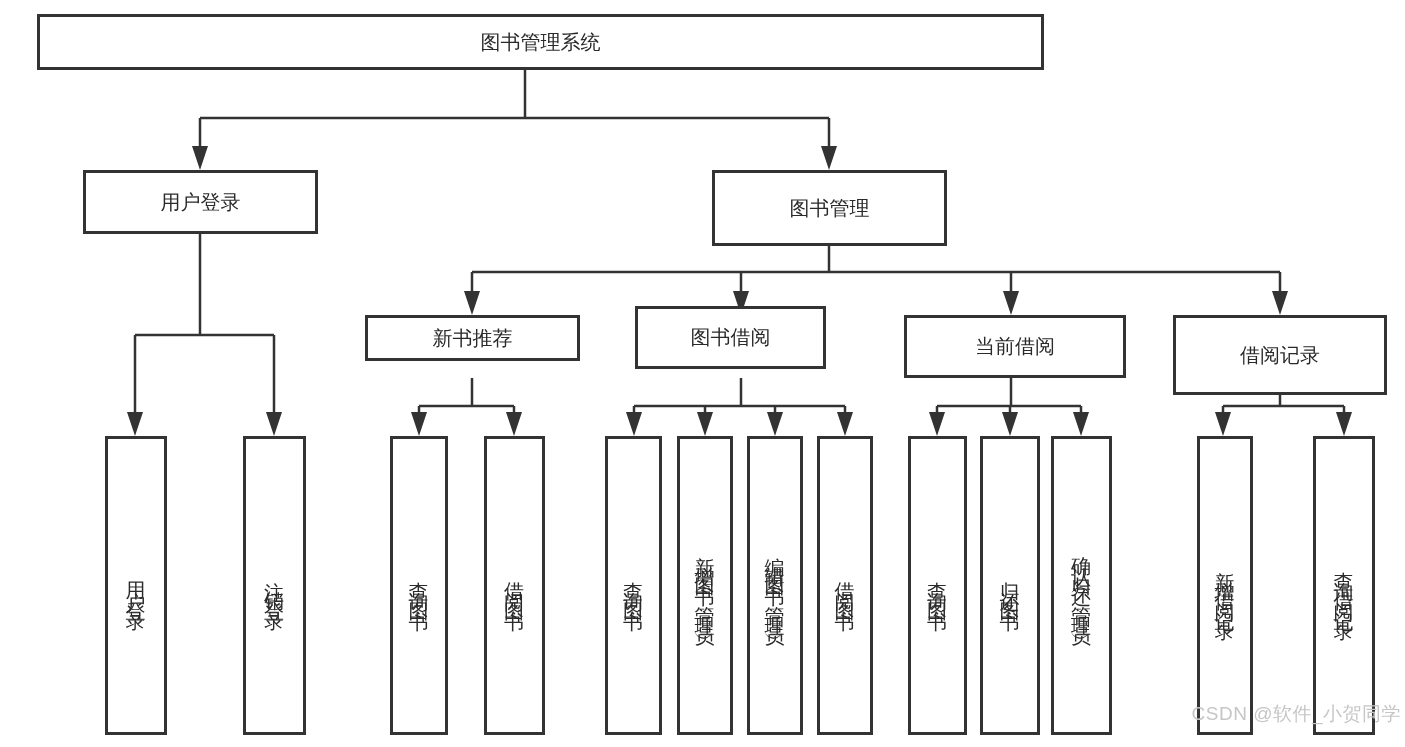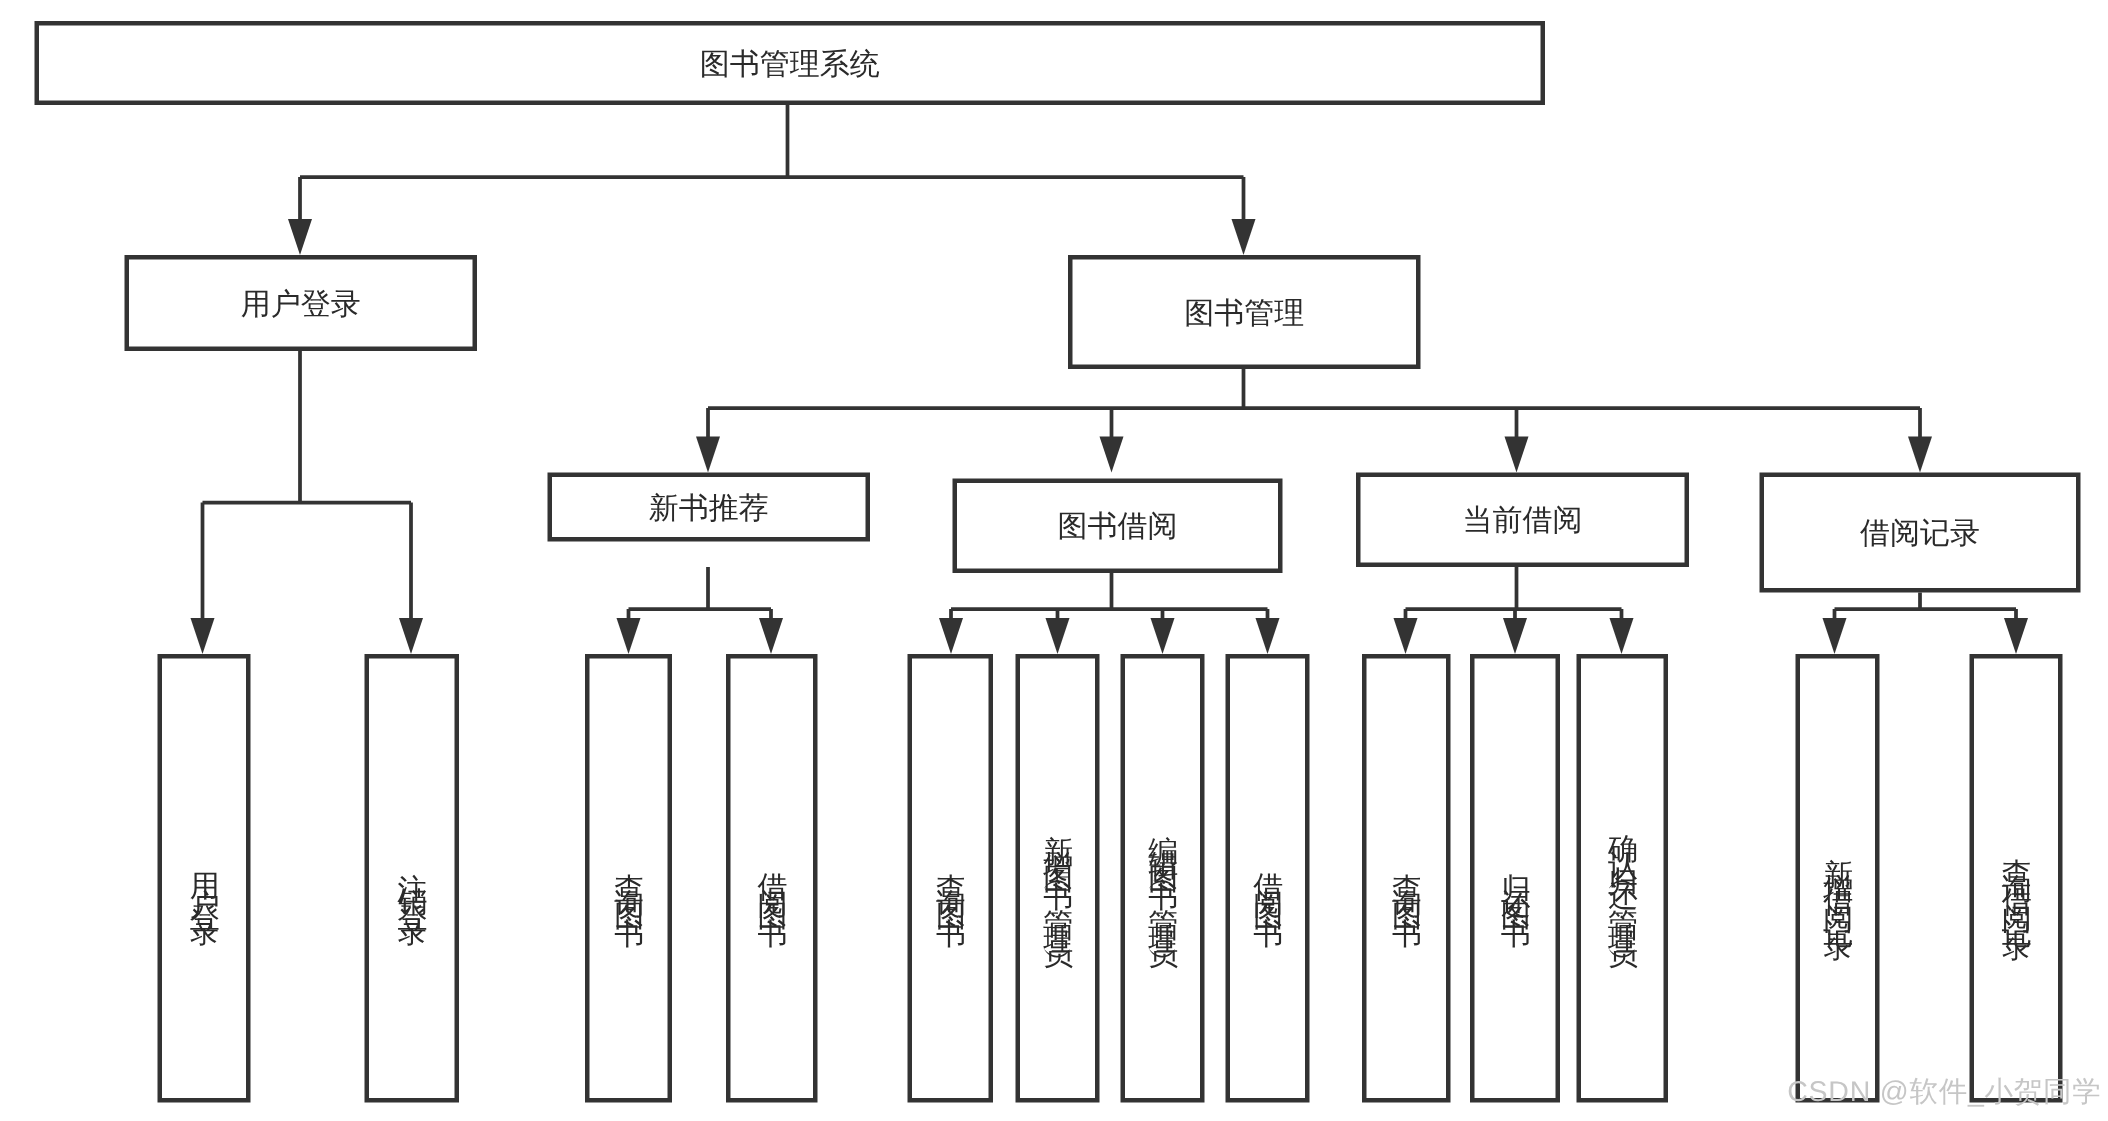--- a/index.html
+++ b/index.html
@@ -36,21 +36,21 @@
   }
   .node.leaf span{
     writing-mode:vertical-rl;
     text-orientation:mixed;
     letter-spacing:10px;
     line-height:1;
     white-space:nowrap;
   }
   .watermark{
     position:absolute;
-    right:4px;bottom:6px;
+    right:4px;bottom:20px;
     color:var(--watermark);
     font-size:19px;
     letter-spacing:0.5px;
     z-index:5;
     pointer-events:none;
   }
 </style>
 </head>
 <body>
 
@@ -111,35 +111,35 @@
     <path class="arrow" d="M1073 412 L1089 412 L1081 436 Z"></path>
 
     <path class="ln" d="M1280 378 V406"></path>
     <path class="ln" d="M1223 406 H1344"></path>
     <path class="ln" d="M1223 406 V416"></path>
     <path class="ln" d="M1344 406 V416"></path>
     <path class="arrow" d="M1215 412 L1231 412 L1223 436 Z"></path>
     <path class="arrow" d="M1336 412 L1352 412 L1344 436 Z"></path>
   </svg>
 
-  <div class="node" style="left:23px;top:14px;width:1007px;height:56px">
+  <div class="node" style="left:37px;top:14px;width:1007px;height:56px">
     <span>图书管理系统</span>
   </div>
 
   <div class="node" style="left:83px;top:170px;width:235px;height:64px">
     <span>用户登录</span>
   </div>
   <div class="node" style="left:712px;top:170px;width:235px;height:76px">
     <span>图书管理</span>
   </div>
 
   <div class="node" style="left:365px;top:315px;width:215px;height:46px">
     <span>新书推荐</span>
   </div>
-  <div class="node" style="left:635px;top:319px;width:220px;height:63px">
+  <div class="node" style="left:635px;top:306px;width:191px;height:63px">
     <span>图书借阅</span>
   </div>
   <div class="node" style="left:904px;top:315px;width:222px;height:63px">
     <span>当前借阅</span>
   </div>
   <div class="node" style="left:1173px;top:315px;width:214px;height:80px">
     <span>借阅记录</span>
   </div>
 
   <div class="node leaf" style="left:105px;top:436px;width:62px;height:299px">

